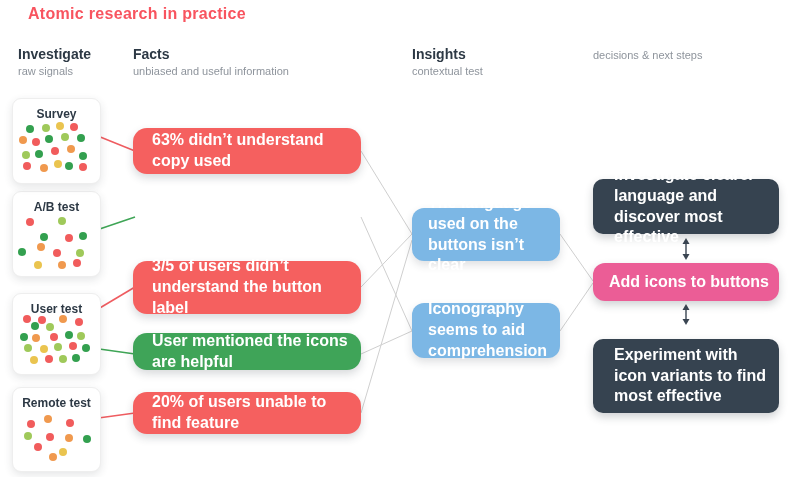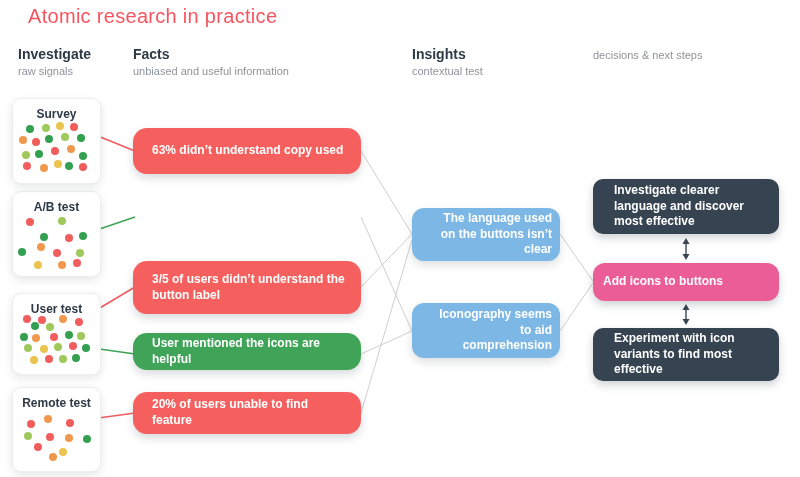--- a/index.html
+++ b/index.html
@@ -2,60 +2,60 @@
 <html><head>
 <meta charset="utf-8">
 <style>
   html,body{margin:0;padding:0;background:#ffffff;}
   .canvas{
     position:relative;width:800px;height:477px;background:#ffffff;
     font-family:"Liberation Sans",sans-serif;overflow:hidden;
   }
   svg.connectors{position:absolute;left:0;top:0;}
   .title{
-    position:absolute;left:28px;top:5px;font-size:20px;font-weight:400;
+    position:absolute;left:28px;top:5px;font-size:16px;font-weight:700;
     color:var(--title);letter-spacing:.3px;
   }
   .col-header{position:absolute;top:46px;}
   .col-header .label{font-size:14px;font-weight:700;color:var(--heading);}
   .col-header .sub{font-size:11px;color:var(--subheading);margin-top:3px;}
   #col-0{left:18px} #col-1{left:133px} #col-2{left:412px} #col-3{left:593px}
 
   .card{
     position:absolute;left:12px;width:87px;background:#fff;
     border:1px solid #eeeeee;border-radius:9px;
     box-shadow:0 3px 8px rgba(40,50,60,.12);
   }
   .card .card-title{text-align:center;font-size:12px;font-weight:700;color:var(--heading);margin-top:8px;}
   #card-0{top:98px;height:84px} #card-1{top:191px;height:84px}
   #card-2{top:293px;height:80px} #card-3{top:387px;height:83px}
   .dot{position:absolute;width:8px;height:8px;border-radius:50%;}
 
   .node{
     position:absolute;display:flex;align-items:center;color:#fff;
-    font-size:12px;font-weight:700;line-height:1.3;box-sizing:border-box;
+    font-size:16px;font-weight:700;line-height:1.3;box-sizing:border-box;
   }
   .fact{left:133px;width:228px;border-radius:14px;padding:0 10px 0 19px;
         box-shadow:0 4px 9px rgba(40,50,60,.18);}
   .fact.negative{background:var(--red);} .fact.positive{background:var(--green);}
   #fact-0{top:128px;height:46px} #fact-1{top:191px;height:53px}
   #fact-2{top:261px;height:53px} #fact-3{top:333px;height:37px}
   #fact-4{top:392px;height:42px}
 
   .insight{left:412px;width:148px;background:var(--blue);border-radius:12px;
-           padding:0 8px 0 16px;box-shadow:0 4px 9px rgba(40,50,60,.15);text-align:right;}
+           padding:0 8px 0 16px;box-shadow:0 4px 9px rgba(40,50,60,.15);}
   #insight-0{top:208px;height:53px} #insight-1{top:303px;height:55px}
 
   .conclusion{left:593px;width:186px;border-radius:10px;padding:0 8px 0 21px;
               box-shadow:0 4px 9px rgba(40,50,60,.22);}
   .conclusion.next-step{background:var(--dark);}
-  .conclusion.decision{background:var(--pink);justify-content:flex-start;text-align:center;
+  .conclusion.decision{background:var(--pink);justify-content:flex-end;text-align:center;
                        padding:12px 10px;border-radius:12px;}
   #conclusion-0{top:179px;height:55px} #conclusion-1{top:263px;height:38px}
-  #conclusion-2{top:328px;height:53px}
+  #conclusion-2{top:339px;height:74px}
 </style>
 </head>
 <body>
 
 <div class="canvas" style="--title: #f8545f; --heading: #2d3945; --subheading: #8e949c; --red: #f5605f; --green: #3fa458; --blue: #7cb7e5; --dark: #364350; --pink: #eb5d96;">
 
   <svg class="connectors" width="800" height="477" id="connector-svg">
       <line x1="73" y1="126" x2="135" y2="151" stroke="#ef5c60" stroke-width="1.6"></line>
       <line x1="82" y1="235" x2="135" y2="217" stroke="#3fa556" stroke-width="1.6"></line>
       <line x1="78" y1="321" x2="135" y2="287" stroke="#ef5c60" stroke-width="1.6"></line>

